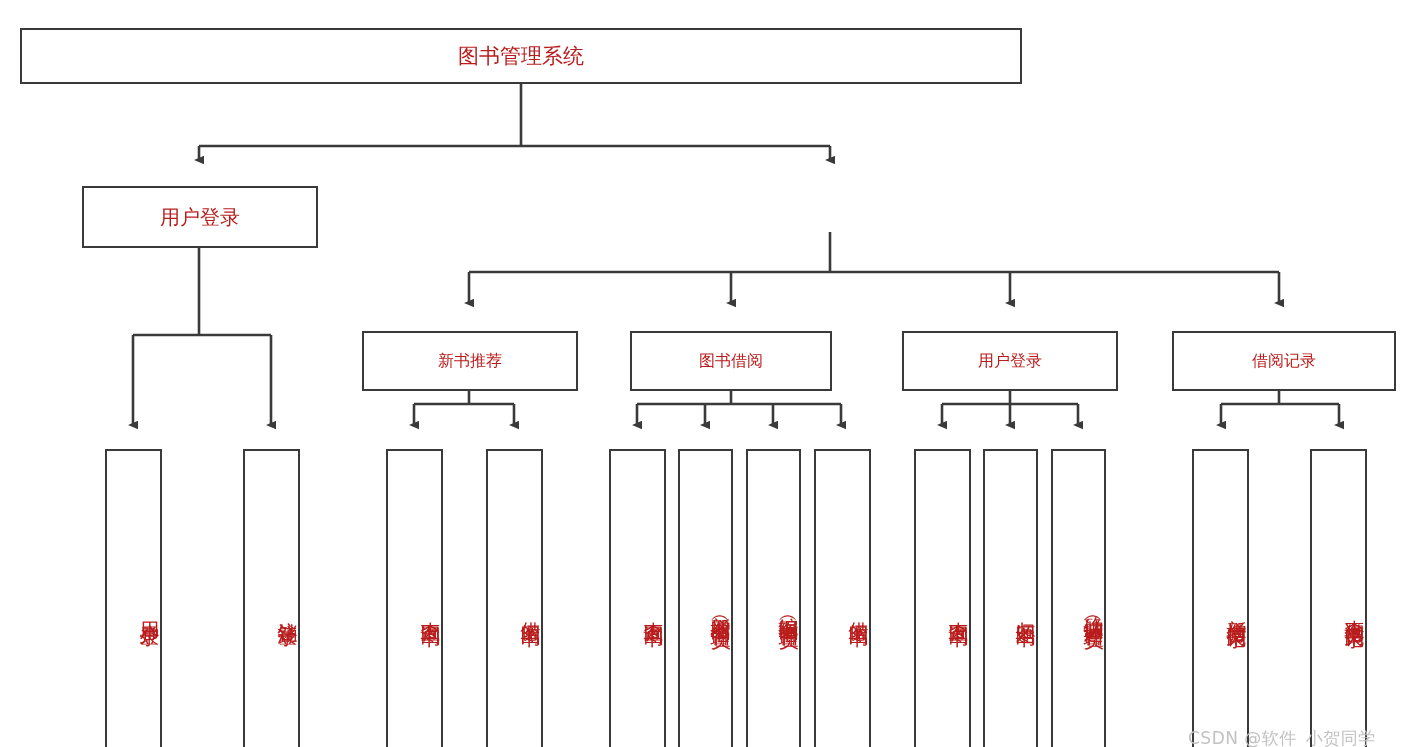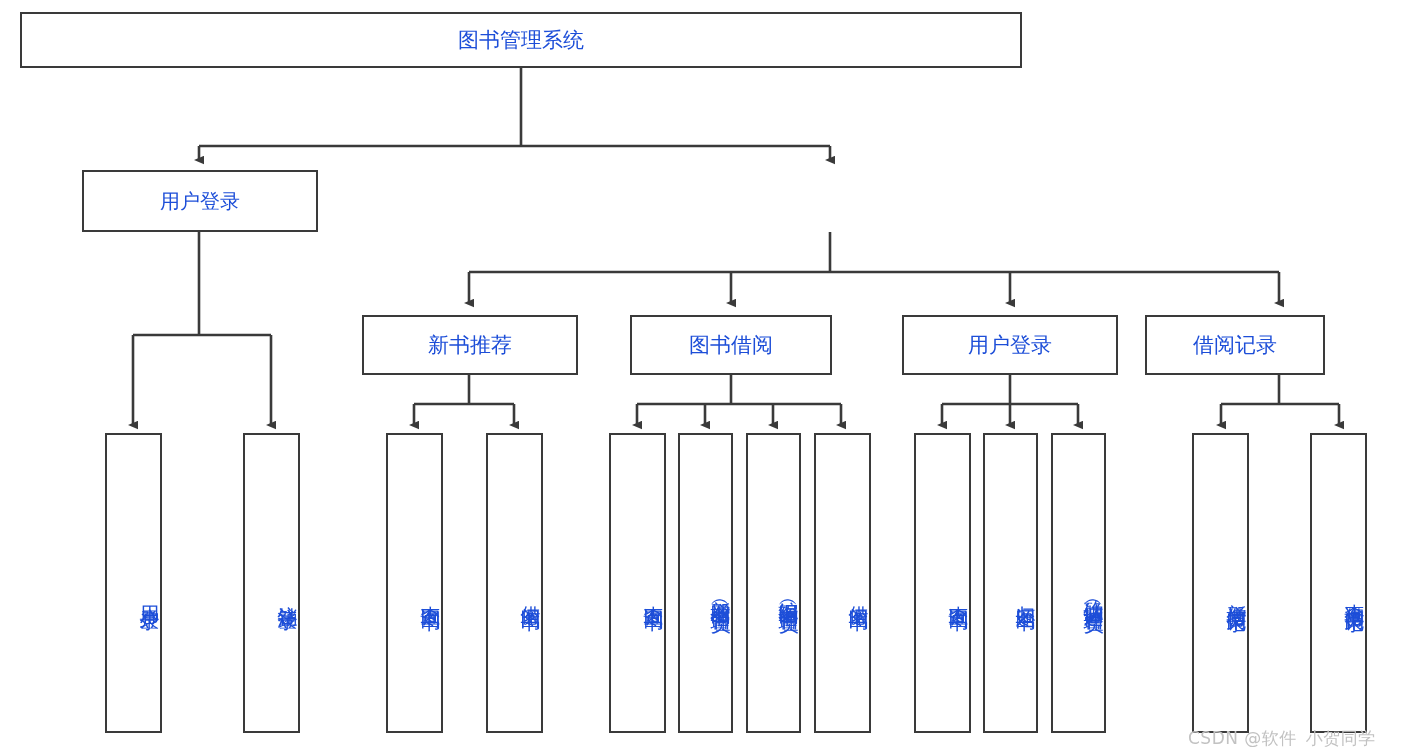--- a/index.html
+++ b/index.html
@@ -27,30 +27,31 @@
     height: 747px;
   }
   .node {
     position: absolute;
     box-sizing: border-box;
     background: #ffffff;
     border: 2px solid #3a3a3a;
     display: flex;
     align-items: center;
     justify-content: center;
-    color: #1d4ed8;
+    color: #b91c1c;
+    margin-top: 16px;
   }
   .node.root {
     font-size: 21px;
   }
   .node.lvl2 {
     font-size: 20px;
   }
   .node.lvl3 {
-    font-size: 21px;
+    font-size: 16px;
   }
   .node.leaf {
     font-size: 20px;
     writing-mode: vertical-rl;
     text-orientation: upright;
     letter-spacing: 2px;
     line-height: 1.04;
     padding-top: 22px;
     align-items: flex-start;
     justify-content: center;
@@ -139,21 +140,21 @@
 
   <div class="node lvl3" style="left:362px; top:315px; width:216px; height:60px;">
     <span class="label">新书推荐</span>
   </div>
   <div class="node lvl3" style="left:630px; top:315px; width:202px; height:60px;">
     <span class="label">图书借阅</span>
   </div>
   <div class="node lvl3" style="left:902px; top:315px; width:216px; height:60px;">
     <span class="label">用户登录</span>
   </div>
-  <div class="node lvl3" style="left:1145px; top:315px; width:180px; height:60px;">
+  <div class="node lvl3" style="left:1172px; top:315px; width:224px; height:60px;">
     <span class="label">借阅记录</span>
   </div>
 
   <div class="node leaf" style="left:105px; top:433px; width:57px; height:300px;">
     <span class="label">用户登录</span>
   </div>
   <div class="node leaf" style="left:243px; top:433px; width:57px; height:300px;">
     <span class="label">注销登录</span>
   </div>
 

